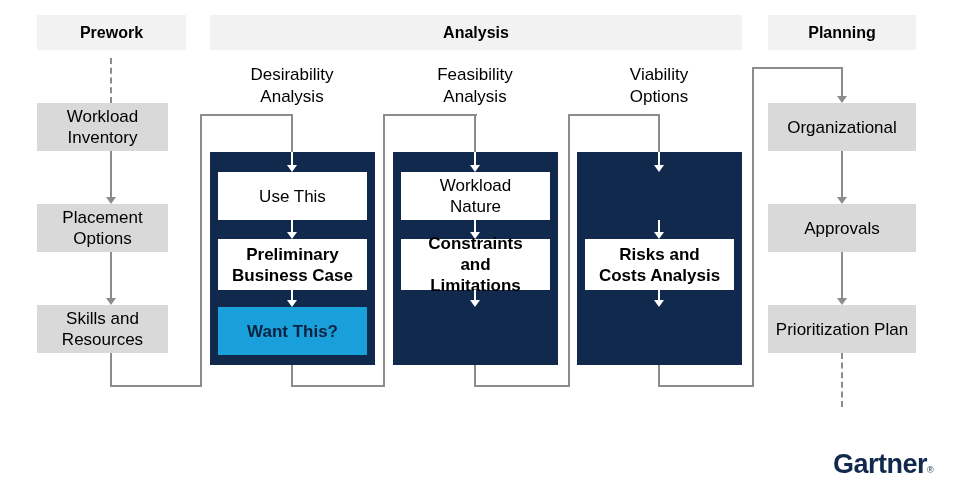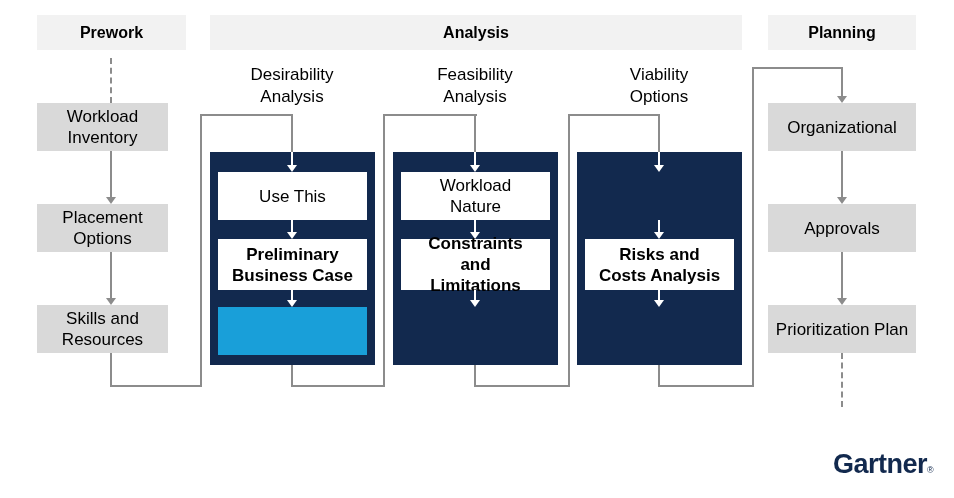--- a/index.html
+++ b/index.html
@@ -115,20 +115,21 @@
   <div class="navy" style="left:210px">
     <div class="wstem" style="top:0;height:13px"></div>
     <div class="ah white" style="left:77px;top:13px"></div>
     <div class="wbox b1">Use This</div>
     <div class="wstem" style="top:68px;height:12px"></div>
     <div class="ah white" style="left:77px;top:80px"></div>
     <div class="wbox b2">Preliminary Business Case</div>
     <div class="wstem" style="top:138px;height:10px"></div>
     <div class="ah white" style="left:77px;top:148px"></div>
     <div class="qbox">
+      <span>Want This?</span>
     </div>
   </div>
 
   <div class="navy" style="left:393px">
     <div class="wstem" style="top:0;height:13px"></div>
     <div class="ah white" style="left:77px;top:13px"></div>
     <div class="wbox b1">Workload Nature</div>
     <div class="wstem" style="top:68px;height:12px"></div>
     <div class="ah white" style="left:77px;top:80px"></div>
     <div class="wbox b2">Constraints and Limitations</div>

